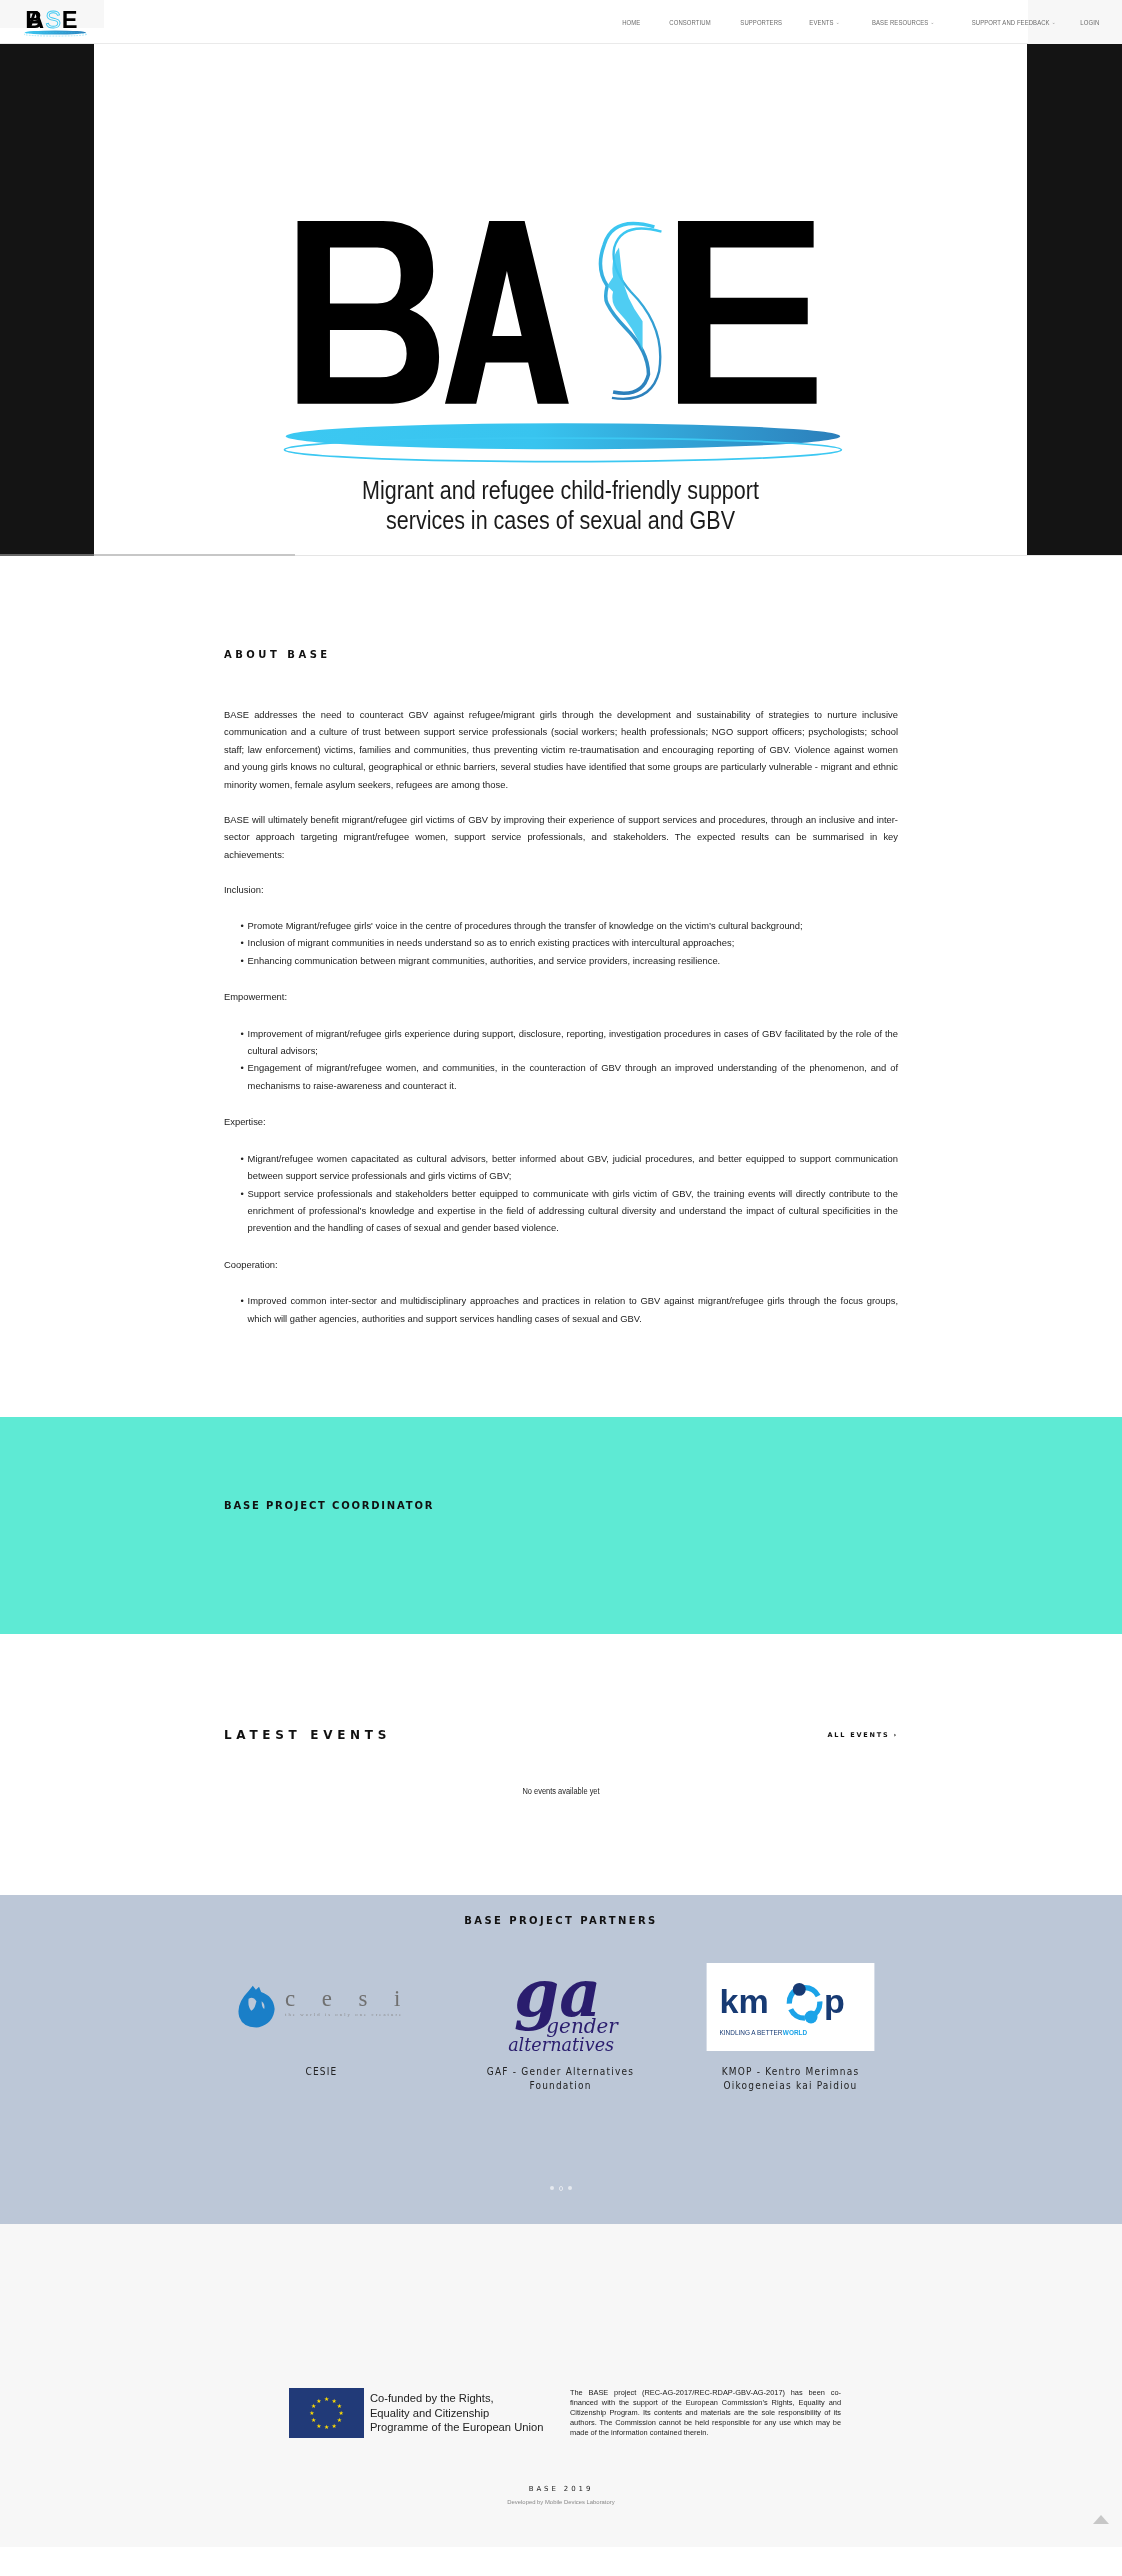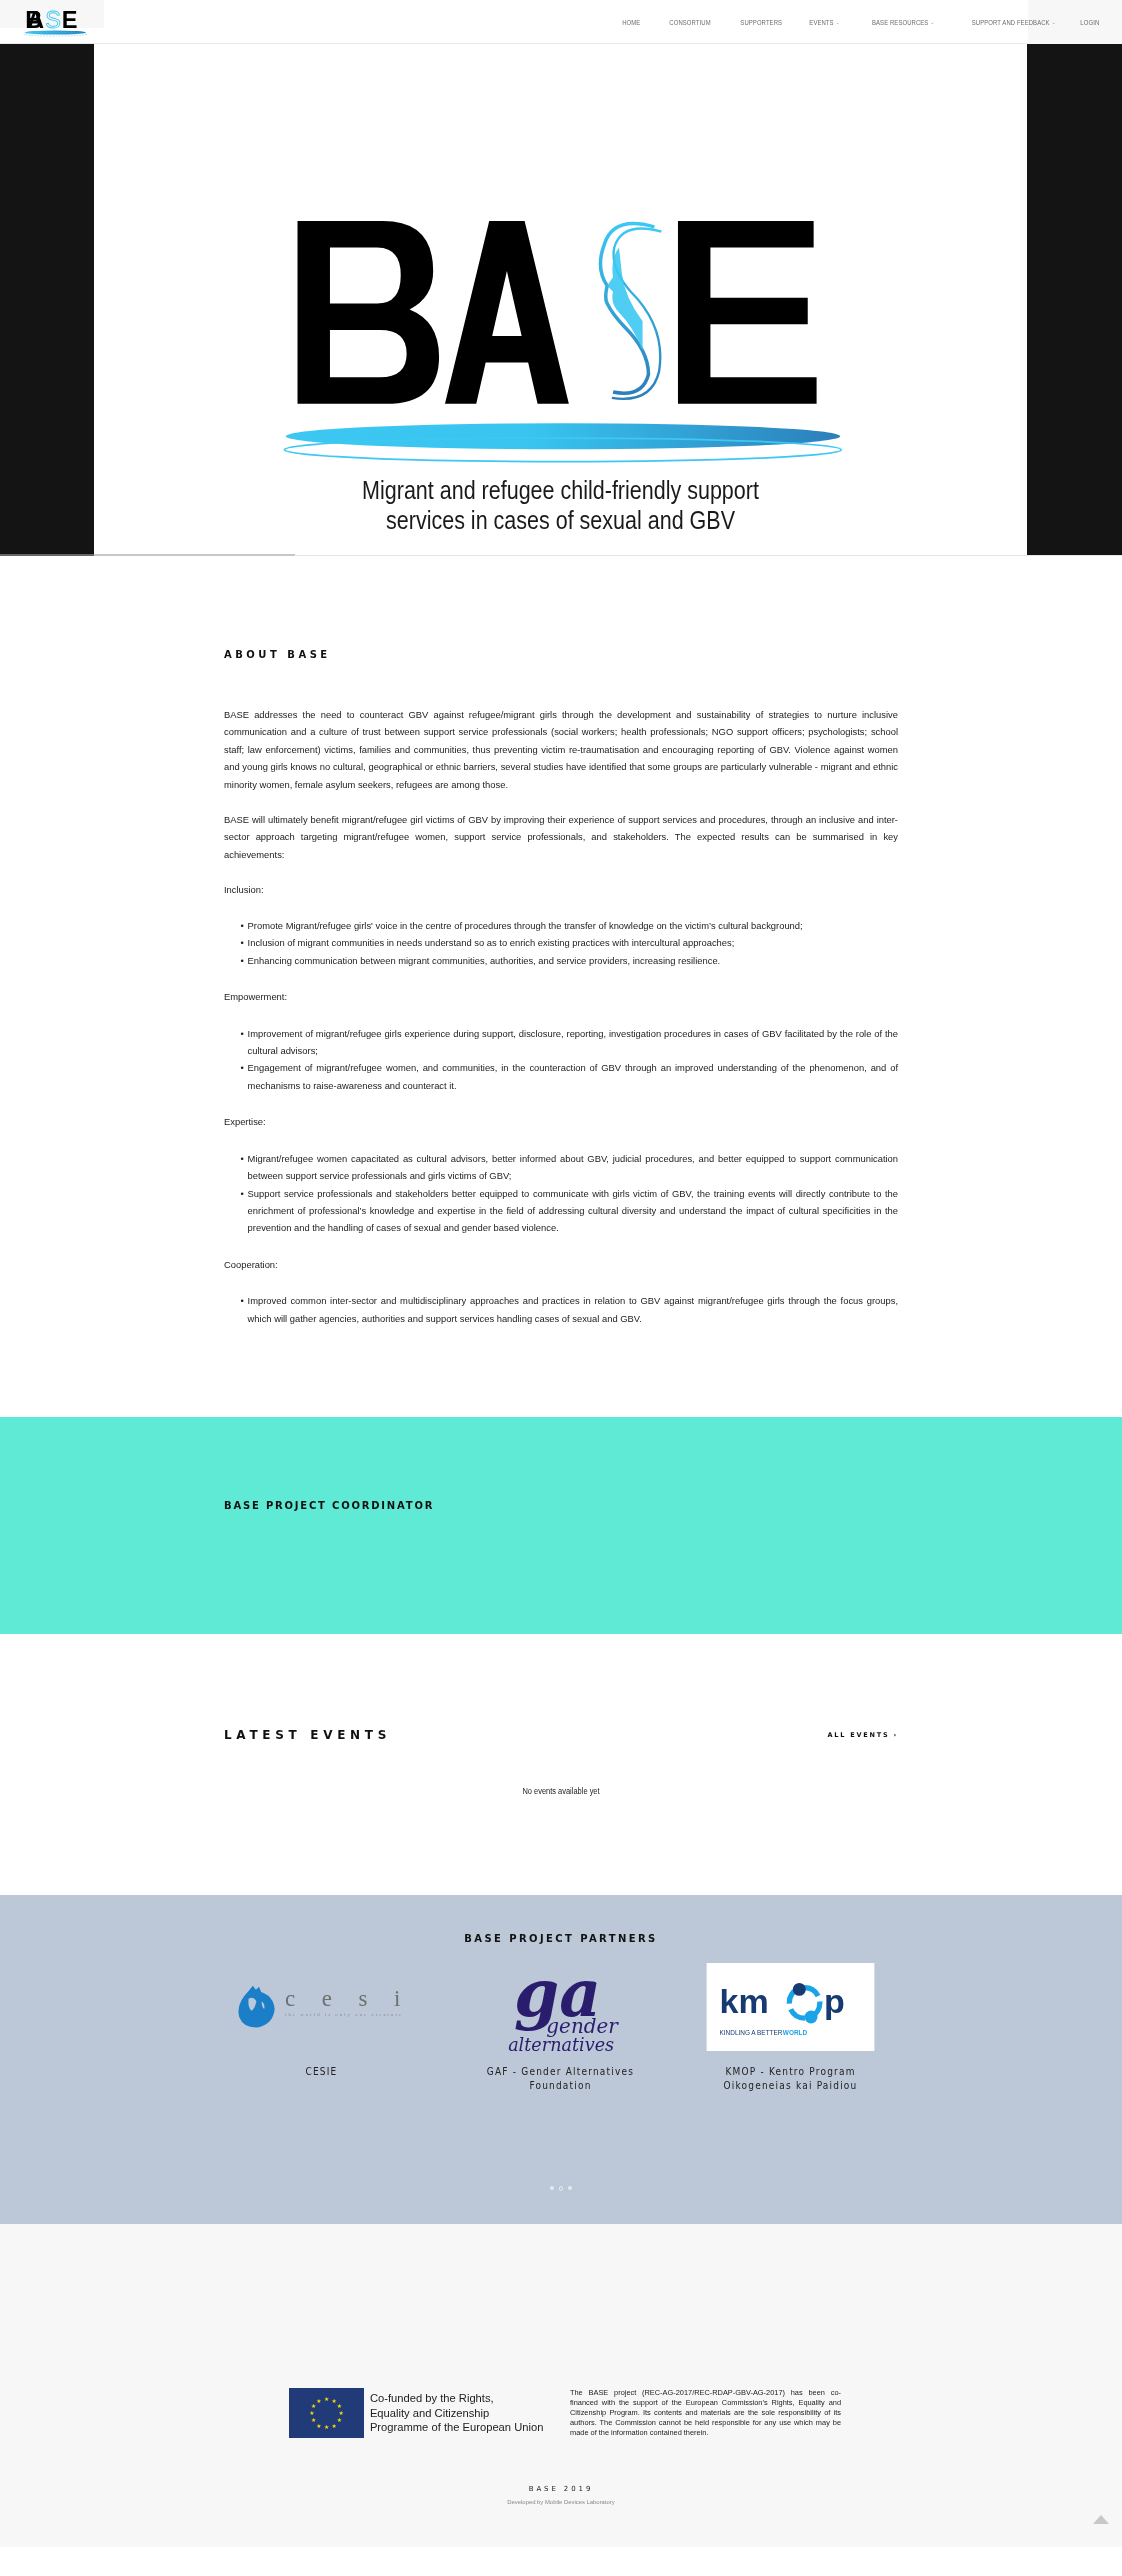--- a/index.html
+++ b/index.html
@@ -38,21 +38,21 @@
   .coord { background: #5eead4; height: 217px; padding: 83px 224px; }
   .coord .sec-title { font-size: 10px; letter-spacing: 1.8px; }
 
   .events { height: 261px; padding: 94px 224px 0 224px; position: relative; }
   .events-head { display: flex; justify-content: space-between; align-items: center; }
   .events .sec-title { letter-spacing: 4.7px; font-size: 12px; }
   .all-events { font-family: "DejaVu Sans", sans-serif; font-weight: bold; font-size: 6.5px; letter-spacing: 1.8px; color: #111; }
   .no-events { text-align: center; margin-top: 44px; font-size: 8.3px; color: #222; transform: scaleX(0.9); }
 
   .partners { background: #bcc7d7; height: 329px; position: relative; }
-  .partners .sec-title { position: absolute; top: 38px; width: 100%; text-align: center; letter-spacing: 2.4px; font-size: 10px; }
+  .partners .sec-title { position: absolute; top: 20px; width: 100%; text-align: center; letter-spacing: 2.4px; font-size: 10px; }
   .partner { position: absolute; top: 65px; width: 177px; text-align: center; }
   .partner-logo { height: 94px; display: flex; align-items: center; justify-content: center; }
   .partner-name { font-family: "DejaVu Sans", sans-serif; font-stretch: condensed; font-size: 10px; letter-spacing: 1.2px; color: #222; line-height: 14px; margin-top: 10.6px; }
   .pager { position: absolute; left: 0; width: 100%; top: 291px; display: flex; justify-content: center; gap: 4.7px; }
   .pager span { width: 4.1px; height: 4.1px; border-radius: 50%; background: #e6e9ef; display: block; }
   .pager span.active { background: transparent; border: 1.2px solid #e6e9ef; width: 4.7px; height: 4.7px; }
 
   .footer { background: #f7f7f7; height: 323px; position: relative; }
   .eu { position: absolute; left: 289px; top: 164px; display: flex; align-items: center; }
   .eu-flag { width: 75px; height: 50px; background: #213a78; position: relative; }
@@ -221,21 +221,21 @@
         <rect x="0" y="0" width="286" height="150" fill="#ffffff"></rect>
         <text x="22" y="85" font-family="Liberation Sans, sans-serif" font-weight="bold" font-size="58" fill="#173a73">km</text>
         <circle cx="167" cy="68" r="26" fill="none" stroke="#1ba3e8" stroke-width="9" stroke-dasharray="30 10"></circle>
         <circle cx="158" cy="45" r="11" fill="#173a73"></circle>
         <circle cx="178" cy="92" r="11" fill="#1ba3e8"></circle>
         <text x="200" y="85" font-family="Liberation Sans, sans-serif" font-weight="bold" font-size="58" fill="#173a73">p</text>
         <text x="22" y="122" font-family="Liberation Sans, sans-serif" font-size="11" fill="#173a73">KINDLING A BETTER </text>
         <text x="130" y="122" font-family="Liberation Sans, sans-serif" font-weight="bold" font-size="11" fill="#1ba3e8">WORLD</text>
       </svg>
     </div>
-    <div class="partner-name">KMOP - Kentro Program Oikogeneias kai Paidiou</div>
+    <div class="partner-name">KMOP - Kentro Merimnas Oikogeneias kai Paidiou</div>
   </div>
 
   <div class="pager">
     <span></span>
     <span class="active"></span>
     <span></span>
   </div>
 </section>
 
 <footer class="footer">

